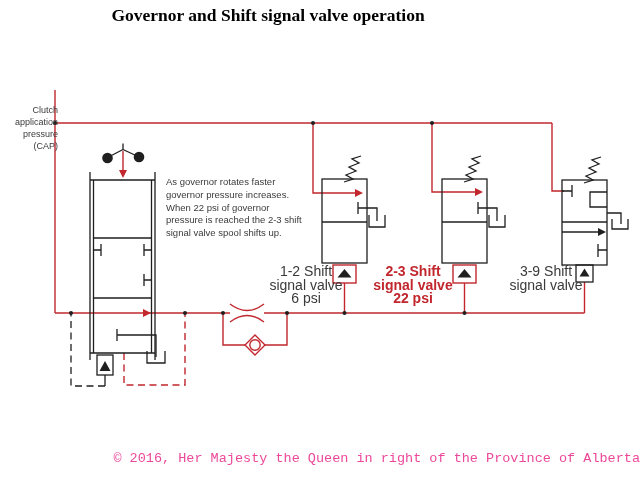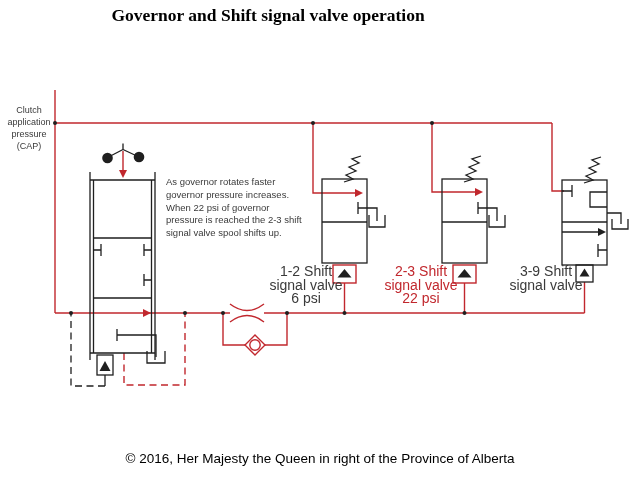--- a/index.html
+++ b/index.html
@@ -7,38 +7,38 @@
     position:relative;width:640px;height:480px;background:#fff;
     outline:1px solid #d8d8d8;overflow:hidden;
     font-family:"Liberation Sans", sans-serif;
   }
   .title{
     position:absolute;top:5px;left:0;width:536px;text-align:center;
     font-family:"Liberation Serif", serif;font-weight:bold;font-size:17.5px;
     color:#000;margin:0;
   }
   .copyright{
-    position:absolute;top:451px;left:0;width:640px;text-align:center;
-    font-family:Liberation Sans, sans-serif;font-size:13.5px;color:#000000;
+    position:absolute;top:451px;left:0;width:640px;text-align:right;
+    font-family:Liberation Mono, monospace;font-size:13.5px;color:#ec4899;
   }
   .pre{white-space:pre-line;}
   .cap-label{
-    position:absolute;left:0;top:104px;width:58px;text-align:center;
+    position:absolute;left:0;top:104px;width:58px;text-align:right;
     font-size:9px;line-height:12px;color:#3a3a3a;
   }
   .description{
     position:absolute;left:166px;top:176px;width:142px;
     font-size:9.5px;line-height:12.8px;color:#3a3a3a;
   }
   .valve-label{
     position:absolute;top:265px;width:80px;text-align:center;
     font-size:14px;line-height:13.5px;color:#3a3a3a;
   }
   .vl-12{left:266px;}
-  .vl-23{left:381px;color:var(--red);}
+  .vl-23{left:373px;color:var(--red);font-weight:bold;}
   .vl-34{left:506px;}
   svg{position:absolute;left:0;top:0;}
   .red{stroke:var(--red);fill:none;stroke-width:1.4;}
   .redfill{fill:var(--red);stroke:none;}
   .reddash{stroke:var(--red);fill:none;stroke-width:1.4;stroke-dasharray:7 4.5;}
   .blk{stroke:var(--black);fill:none;stroke-width:1.3;}
   .blkdash{stroke:var(--black);fill:none;stroke-width:1.3;stroke-dasharray:7 4.5;}
   .blkfill{fill:var(--black);stroke:none;}
   .whitebox{fill:#fff;}
 </style>

